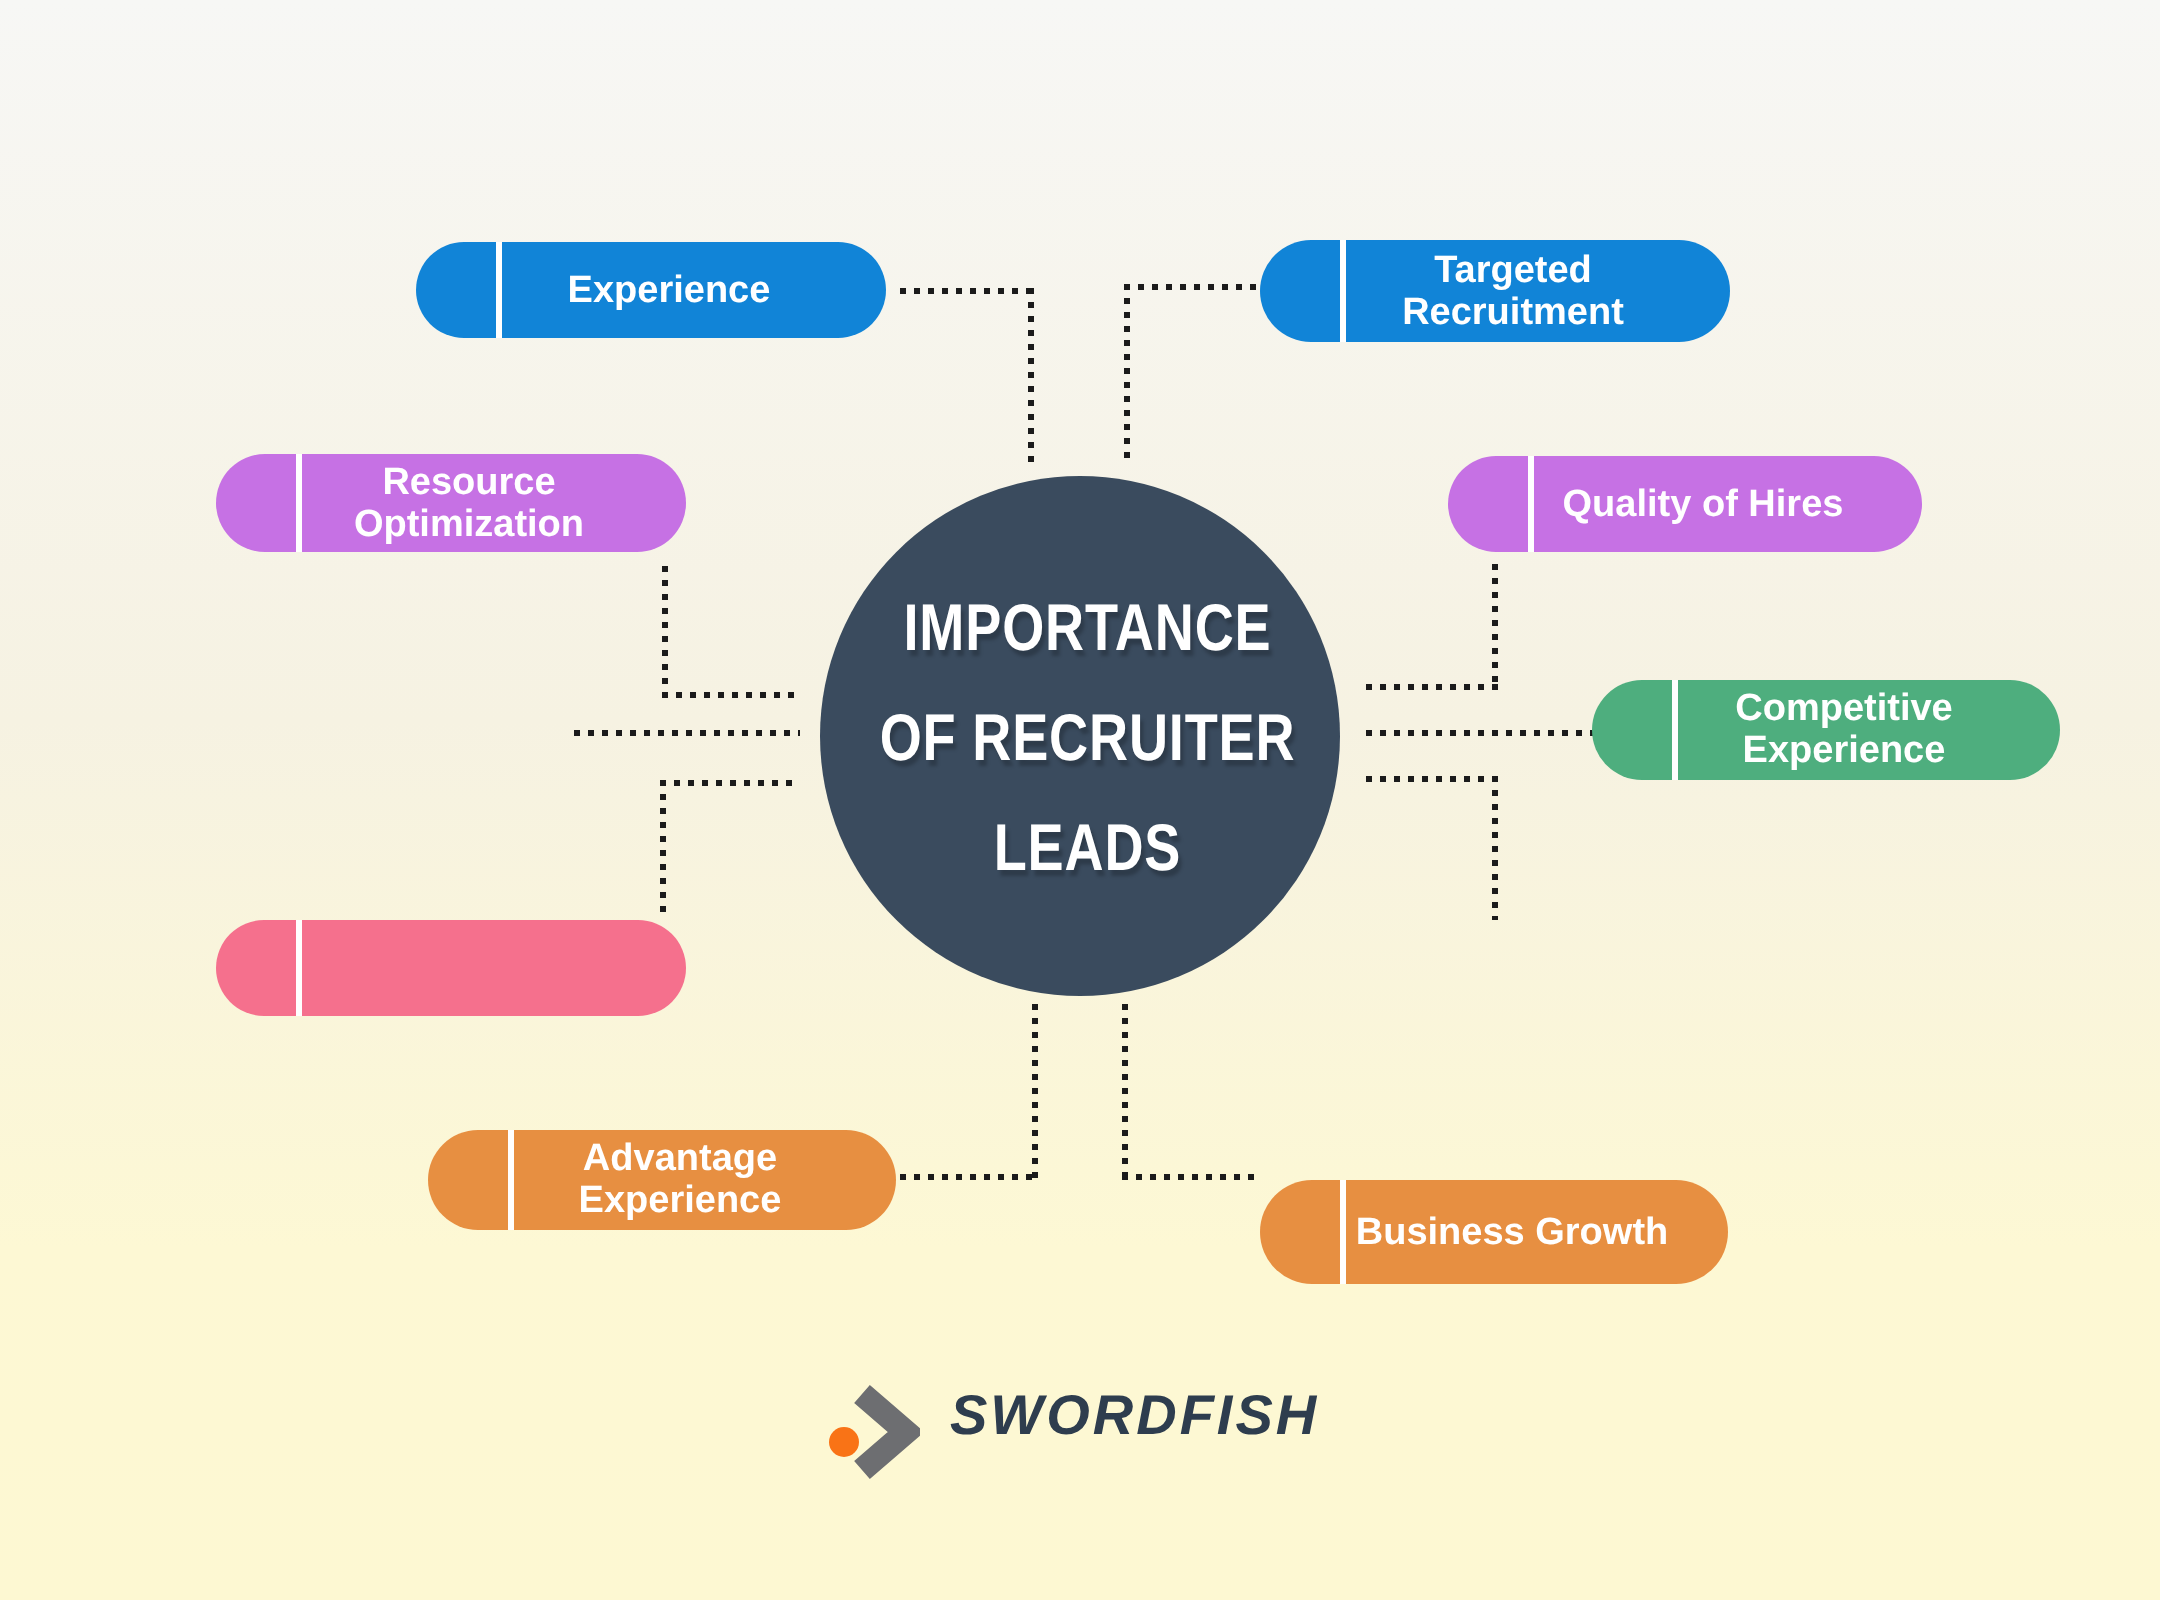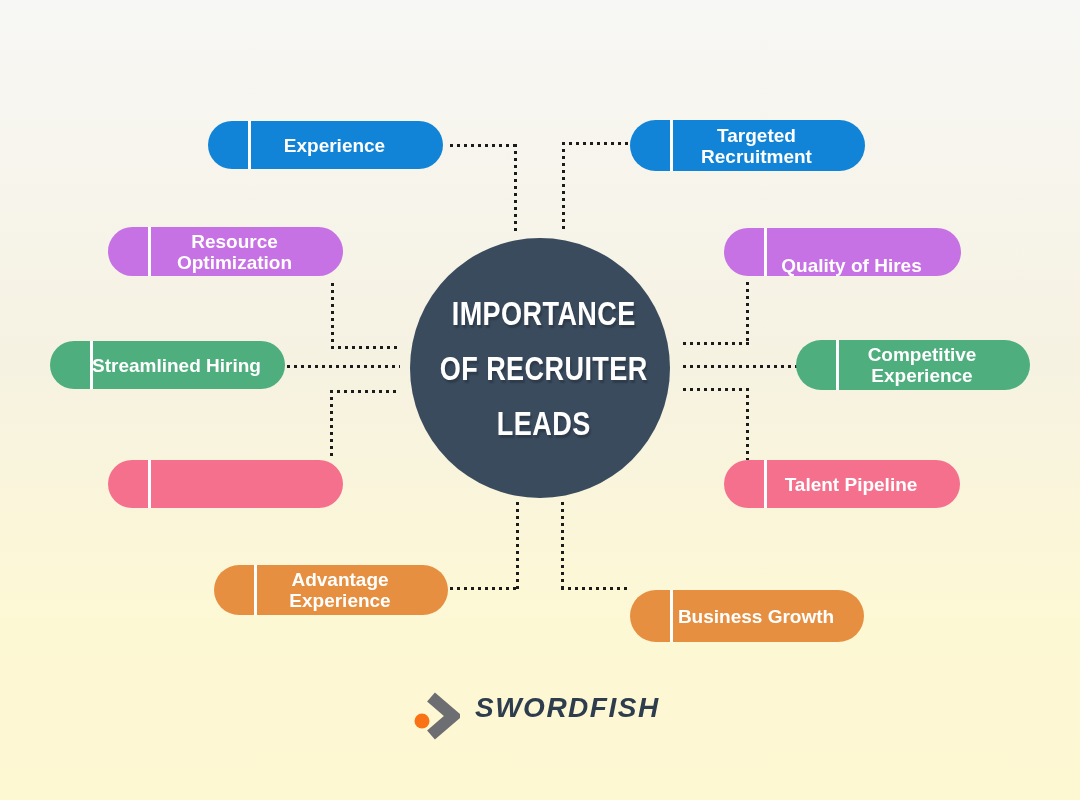--- a/index.html
+++ b/index.html
@@ -131,44 +131,36 @@
     <span class="label">Targeted
 Recruitment</span>
   </div>
 
   <div class="pill" style="left: 108px; top: 227px; width: 235px; height: 49px; background: rgb(198, 113, 228);">
     <span class="divider"></span>
     <span class="label">Resource
 Optimization</span>
   </div>
 
-  <div class="pill" style="left: 724px; top: 228px; width: 237px; height: 48px; background: rgb(198, 113, 228); align-items: flex-end;">
+  <div class="pill" style="left: 724px; top: 228px; width: 237px; height: 48px; background: rgb(198, 113, 228);">
     <span class="divider"></span>
     <span class="label">Quality of Hires</span>
   </div>
 
-  <div class="pill" style="left: 50px; top: 341px; width: 235px; height: 48px; background: rgb(78, 174, 126);">
-    <span class="divider"></span>
-    <span class="label">Streamlined Hiring</span>
-  </div>
 
   <div class="pill" style="left: 796px; top: 340px; width: 234px; height: 50px; background: rgb(78, 174, 126);">
     <span class="divider"></span>
     <span class="label">Competitive
 Experience</span>
   </div>
 
   <div class="pill" style="left: 108px; top: 460px; width: 235px; height: 48px; background: rgb(245, 112, 141);">
     <span class="divider"></span>
   </div>
 
-  <div class="pill" style="left: 724px; top: 460px; width: 236px; height: 48px; background: rgb(245, 112, 141);">
-    <span class="divider"></span>
-    <span class="label">Talent Pipeline</span>
-  </div>
 
   <div class="pill" style="left: 214px; top: 565px; width: 234px; height: 50px; background: rgb(231, 143, 65);">
     <span class="divider"></span>
     <span class="label">Advantage
 Experience</span>
   </div>
 
   <div class="pill" style="left: 630px; top: 590px; width: 234px; height: 52px; background: rgb(231, 143, 65);">
     <span class="divider"></span>
     <span class="label">Business Growth</span>

